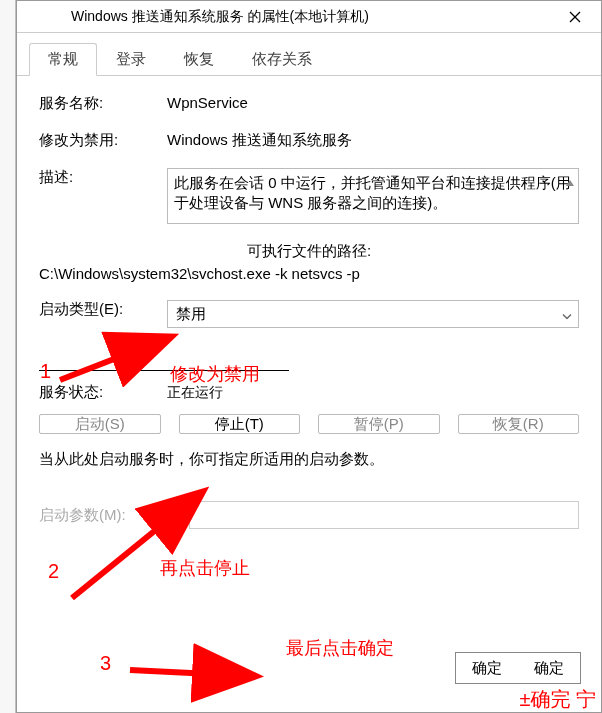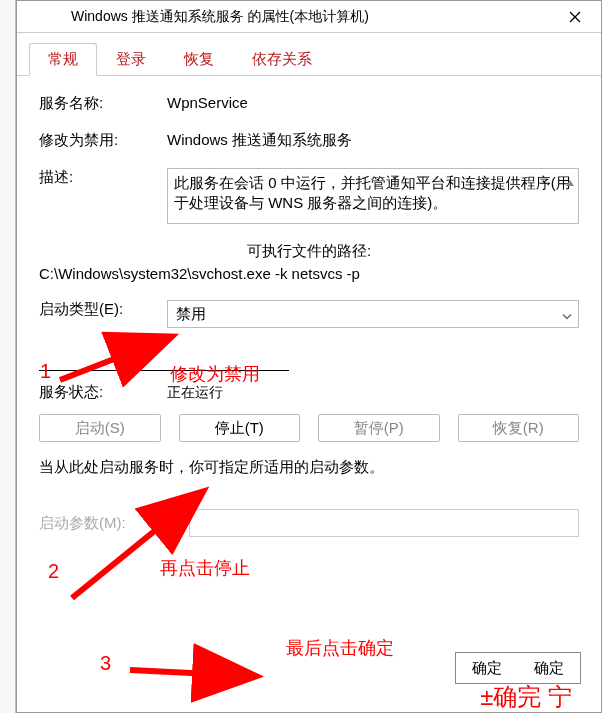--- a/index.html
+++ b/index.html
@@ -46,21 +46,21 @@
   .titlebar .close svg { width: 12px; height: 12px; }
   .tabs {
     display: flex;
     padding: 10px 12px 0 12px;
     border-bottom: 1px solid #ccc;
     gap: 0;
   }
   .tab {
     padding: 6px 18px 6px 18px;
     font-size: 15px;
-    color: #b91c1c;
+    color: #404040;
     border: 1px solid transparent;
     border-bottom: none;
     position: relative;
     cursor: pointer;
   }
   .tab.active {
     border: 1px solid #ccc;
     border-bottom: 1px solid #fff;
     background: #fff;
     margin-bottom: -1px;
@@ -125,21 +125,21 @@
   }
   .status-row { display: flex; align-items: center; margin-bottom: 12px; }
   .status-row .label { width: 128px; font-size: 15px; }
   .btn-row {
     display: flex;
     gap: 18px;
     margin-bottom: 16px;
   }
   .svc-btn {
     flex: 1;
-    height: 28px;
+    height: 20px;
     border: 1px solid #bbb;
     background: #fff;
     font-size: 15px;
     display: flex; align-items: center; justify-content: center;
     color: #888;
     border-radius: 2px;
   }
   .svc-btn.enabled { color: #000; }
   .hint { font-size: 15px; margin-bottom: 32px; }
   .param-row { display: flex; align-items: center; }
@@ -171,23 +171,23 @@
     font-size: 18px;
     font-weight: 500;
   }
   .anno-num { font-size: 20px; }
   .arrow {
     position: absolute;
     pointer-events: none;
   }
   .bottom-red {
     position: absolute;
-    bottom: 0; right: 30px;
+    bottom: 0; right: 6px;
     color: #ff0000;
-    font-size: 24px;
+    font-size: 20px;
   }
 </style>
 </head>
 <body>
 
 <div class="window">
   <div class="left-edge"></div>
   <div class="dialog">
 
     <div class="titlebar">

